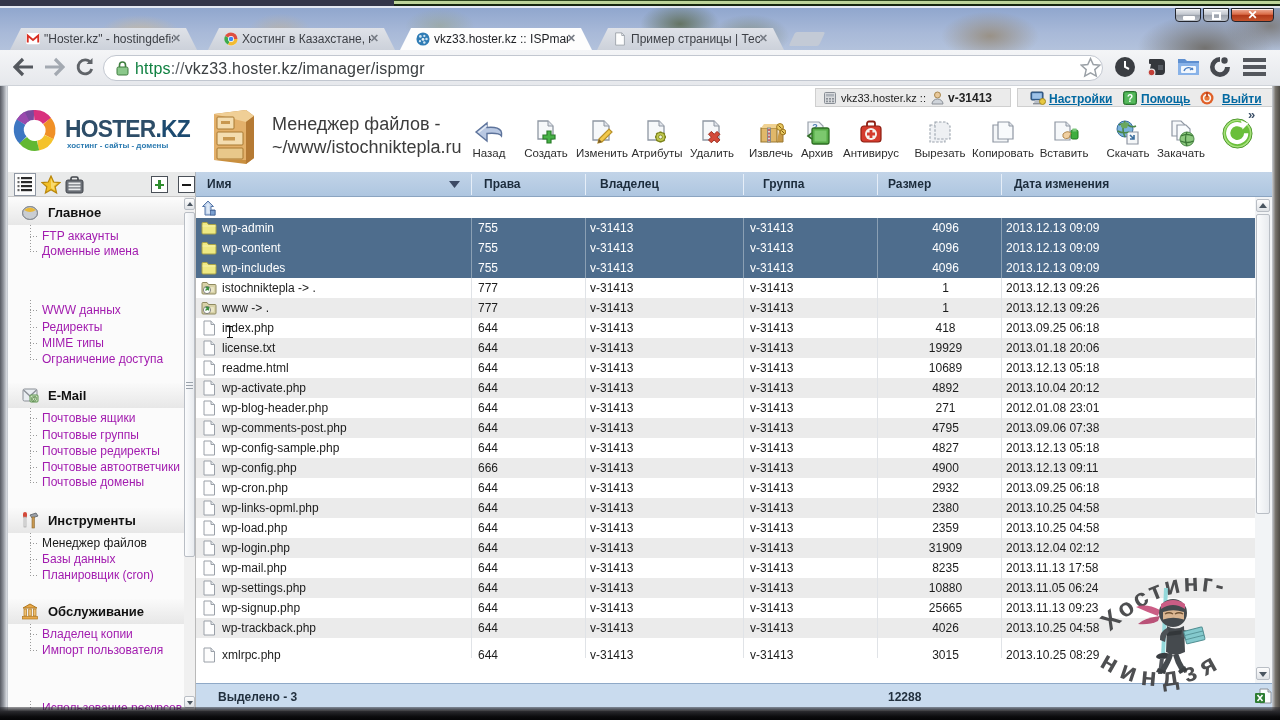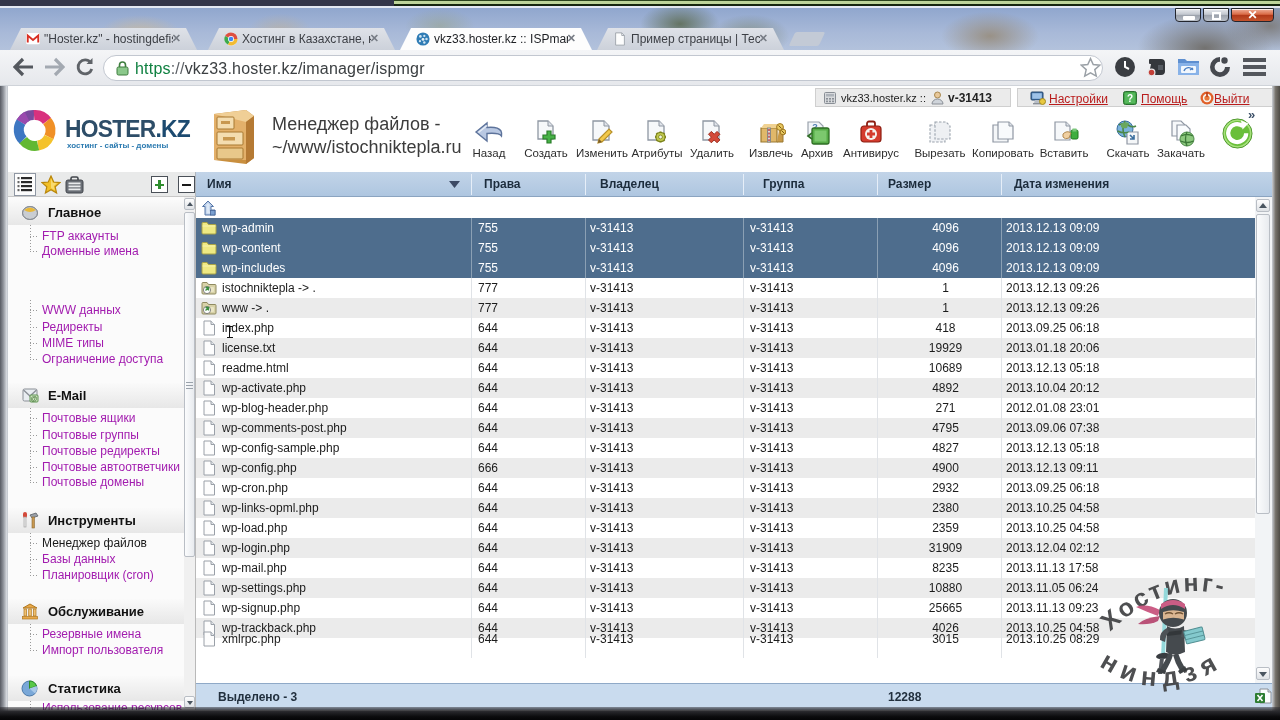--- a/index.html
+++ b/index.html
@@ -47,21 +47,21 @@
 #urltxt { position:absolute; left:31px; top:4px; font-size:16px; color:#3c4043; letter-spacing:0.2px;}
 #urltxt .grn { color:#0f8040; }
 
 
 #frameL { left:0; top:86px; width:8px; height:626px; background:linear-gradient(90deg,#585b63,#8d9199 40%,#d9dce1 85%,#babfc6); }
 #frameR { left:1272px; top:86px; width:8px; height:626px; background:linear-gradient(90deg,#c9cdd3,#76726b 45%,#4e4b45); }
 
 
 #userbox { left:815px; top:88px; width:196px; height:19px; background:#ebebeb; border:1px solid #cfcfcf; font-size:11px; color:#222; }
 #linkbox { left:1017px; top:88px; width:255px; height:19px; background:#ebebeb; border:1px solid #cfcfcf; border-right:none; font-size:12px; }
-.ulnk { color:#b91c1c; text-decoration:underline; }
+.ulnk { color:#0369a1; text-decoration:underline;font-weight:bold; }
 
 
 #htext { left:65px; top:115px; font-weight:bold; font-size:24px; color:#2d4d68; letter-spacing:-0.8px; transform:scaleX(0.95); transform-origin:left; }
 #hsub { left:67px; top:141px; font-weight:bold; font-size:8px; color:#2b7ab0; letter-spacing:0px; }
 #mtitle { left:272px; top:113px; font-size:18px; color:#3c3c3c; line-height:23px; }
 
 
 .act { position:absolute; top:120px; width:56px; text-align:center; }
 .act .lbl { position:absolute; top:27px; left:-22px; width:100px; font-size:11.5px; color:#2e2e2e; }
 .act svg { position:absolute; left:15px; top:0; }
@@ -252,21 +252,21 @@
       <rect x="1.8" y="1.8" width="10.4" height="10.4" rx="1" fill="#56b85c"></rect>
       <text x="7" y="11" font-size="10" font-weight="bold" fill="#fff" text-anchor="middle" font-family="Liberation Sans">?</text>
     </svg>
   <div class="abs ulnk" style="left:123px;top:3px;">Помощь</div>
   <svg class="abs" style="left:182px;top:2px;" width="14" height="14" viewBox="0 0 14 14">
       <circle cx="7" cy="7" r="6.5" fill="#e06028"></circle>
       <circle cx="7" cy="7" r="4.2" fill="#f8f4ee"></circle>
       <circle cx="7" cy="7" r="2.6" fill="#e87838"></circle>
       <rect x="6.2" y="1" width="1.6" height="5" rx="0.8" fill="#b83810"></rect>
     </svg>
-  <div class="abs ulnk" style="left:196px;top:3px;">Выйти</div>
+  <div class="abs ulnk" style="left:204px;top:3px;">Выйти</div>
 </div>
 
 <svg class="abs" style="left:11px;top:107px;" width="47" height="48" viewBox="0 0 47 48">
   <g fill="none">
     <path d="M10 15 A14.5 14.5 0 0 1 23 8" stroke="#7a4a9e" stroke-width="10"></path>
     <path d="M23 8 A14.5 14.5 0 0 1 36 14" stroke="#d8317e" stroke-width="10"></path>
     <path d="M36 14 A14.5 14.5 0 0 1 38 30" stroke="#f09026" stroke-width="10"></path>
     <path d="M38 30 A14.5 14.5 0 0 1 27 38.5" stroke="#f4c22b" stroke-width="10"></path>
     <path d="M27 38.5 A14.5 14.5 0 0 1 12 33" stroke="#62b832" stroke-width="10"></path>
     <path d="M12 33 A14.5 14.5 0 0 1 10 15" stroke="#3d77c2" stroke-width="10"></path>
@@ -544,31 +544,23 @@
           <rect x="3" y="7" width="2.6" height="7"></rect>
           <rect x="7.7" y="7" width="2.6" height="7"></rect>
           <rect x="12.4" y="7" width="2.6" height="7"></rect>
         </g>
         <rect x="1.5" y="14.5" width="15" height="2.5" fill="#e8a848" stroke="#b07820" stroke-width="0.7"></rect>
       </svg>
     <div class="t">Обслуживание</div>
   </div>
   <div class="dotv" style="top:427px;height:26px;"></div>
   <div class="doth" style="top:437px;"></div>
-    <div class="slnk" style="top:430px;">Резервные имена</div>
+    <div class="slnk" style="top:430px;">Владелец копии</div>
   <div class="doth" style="top:453px;"></div>
     <div class="slnk" style="top:446px;">Импорт пользователя</div>
-  <div class="shead" style="top:479px;">
-    <svg width="18" height="18" viewBox="0 0 18 18">
-        <circle cx="8.5" cy="9.5" r="7.5" fill="#7aa8d8" stroke="#4a78a8"></circle>
-        <path d="M8.5 9.5 L8.5 2 A7.5 7.5 0 0 1 15.5 7 Z" fill="#58c848" stroke="#2e8e24"></path>
-        <path d="M8.5 9.5 L15.5 7 A7.5 7.5 0 0 1 14 14.5 Z" fill="#a8c8e8"></path>
-      </svg>
-    <div class="t">Статистика</div>
-  </div>
   <div class="dotv" style="top:504px;height:9px;"></div>
   <div class="slnk" style="top:504px;">Использование ресурсов</div>
 </div>
 
 <svg width="0" height="0" style="position:absolute;">
   <defs>
     <g id="ic-folder">
         <path d="M1 3.5 a1 1 0 0 1 1-1 h4 l1.5 2 H14 a1 1 0 0 1 1 1 V13 a1 1 0 0 1 -1 1 H2 a1 1 0 0 1 -1-1 Z" fill="#eee983" stroke="#a9a346" stroke-width="1"></path>
         <path d="M1.5 6.5 h13 v-1 h-13 z" fill="#f7f3b0"></path>
       </g>
@@ -818,21 +810,21 @@
       <svg class="cic abs" viewBox="0 0 16 16">
         <use href="#ic-file"></use>
       </svg>
       <span class="c1">wp-trackback.php</span>
       <span class="c2">644</span>
       <span class="c3">v-31413</span>
       <span class="c4">v-31413</span>
       <span class="c5">4026</span>
       <span class="c6">2013.10.25 04:58</span>
     </div>
-  <div class="row" style="top:432px;padding-left:38px;">
+  <div class="row" style="top:448px;padding-left:38px;">
       <svg class="cic abs" viewBox="0 0 16 16">
         <use href="#ic-file"></use>
       </svg>
       <span class="c1">xmlrpc.php</span>
       <span class="c2">644</span>
       <span class="c3">v-31413</span>
       <span class="c4">v-31413</span>
       <span class="c5">3015</span>
       <span class="c6">2013.10.25 08:29</span>
     </div>

